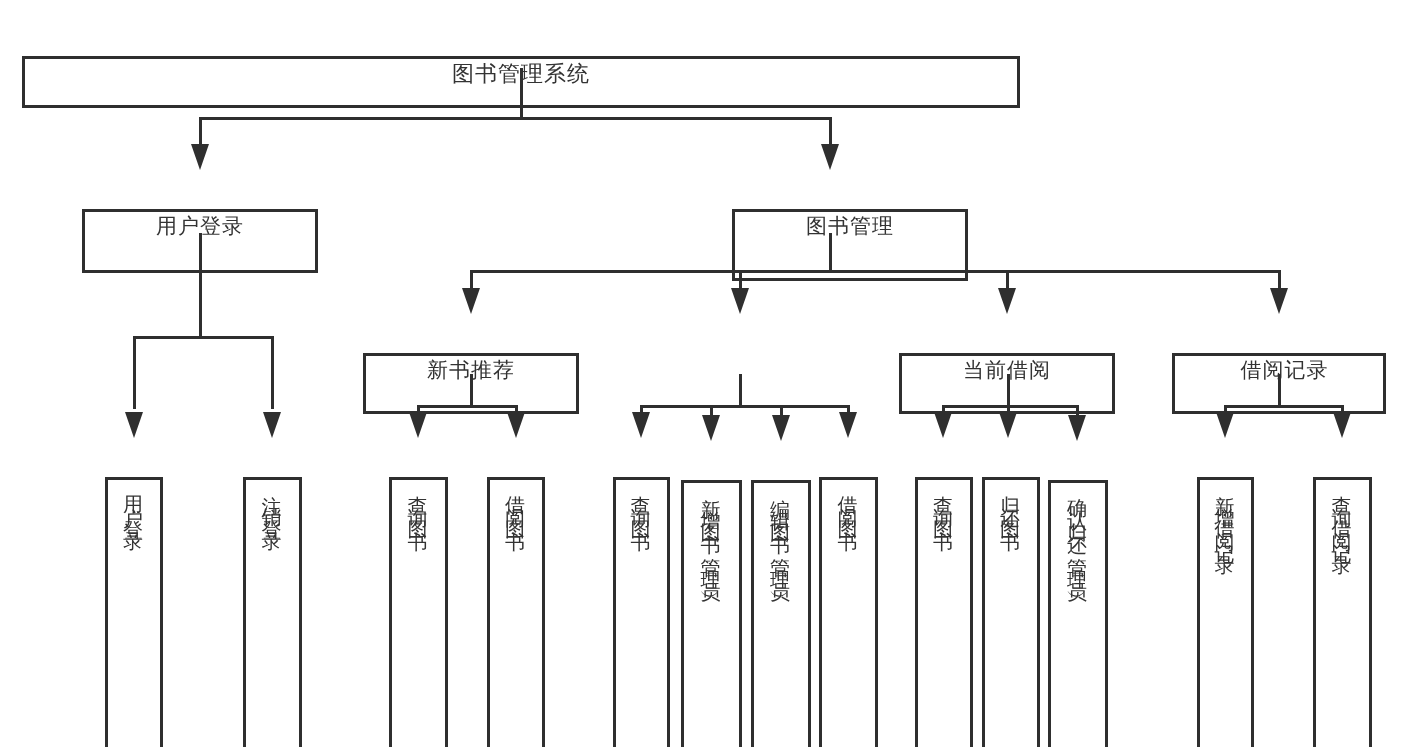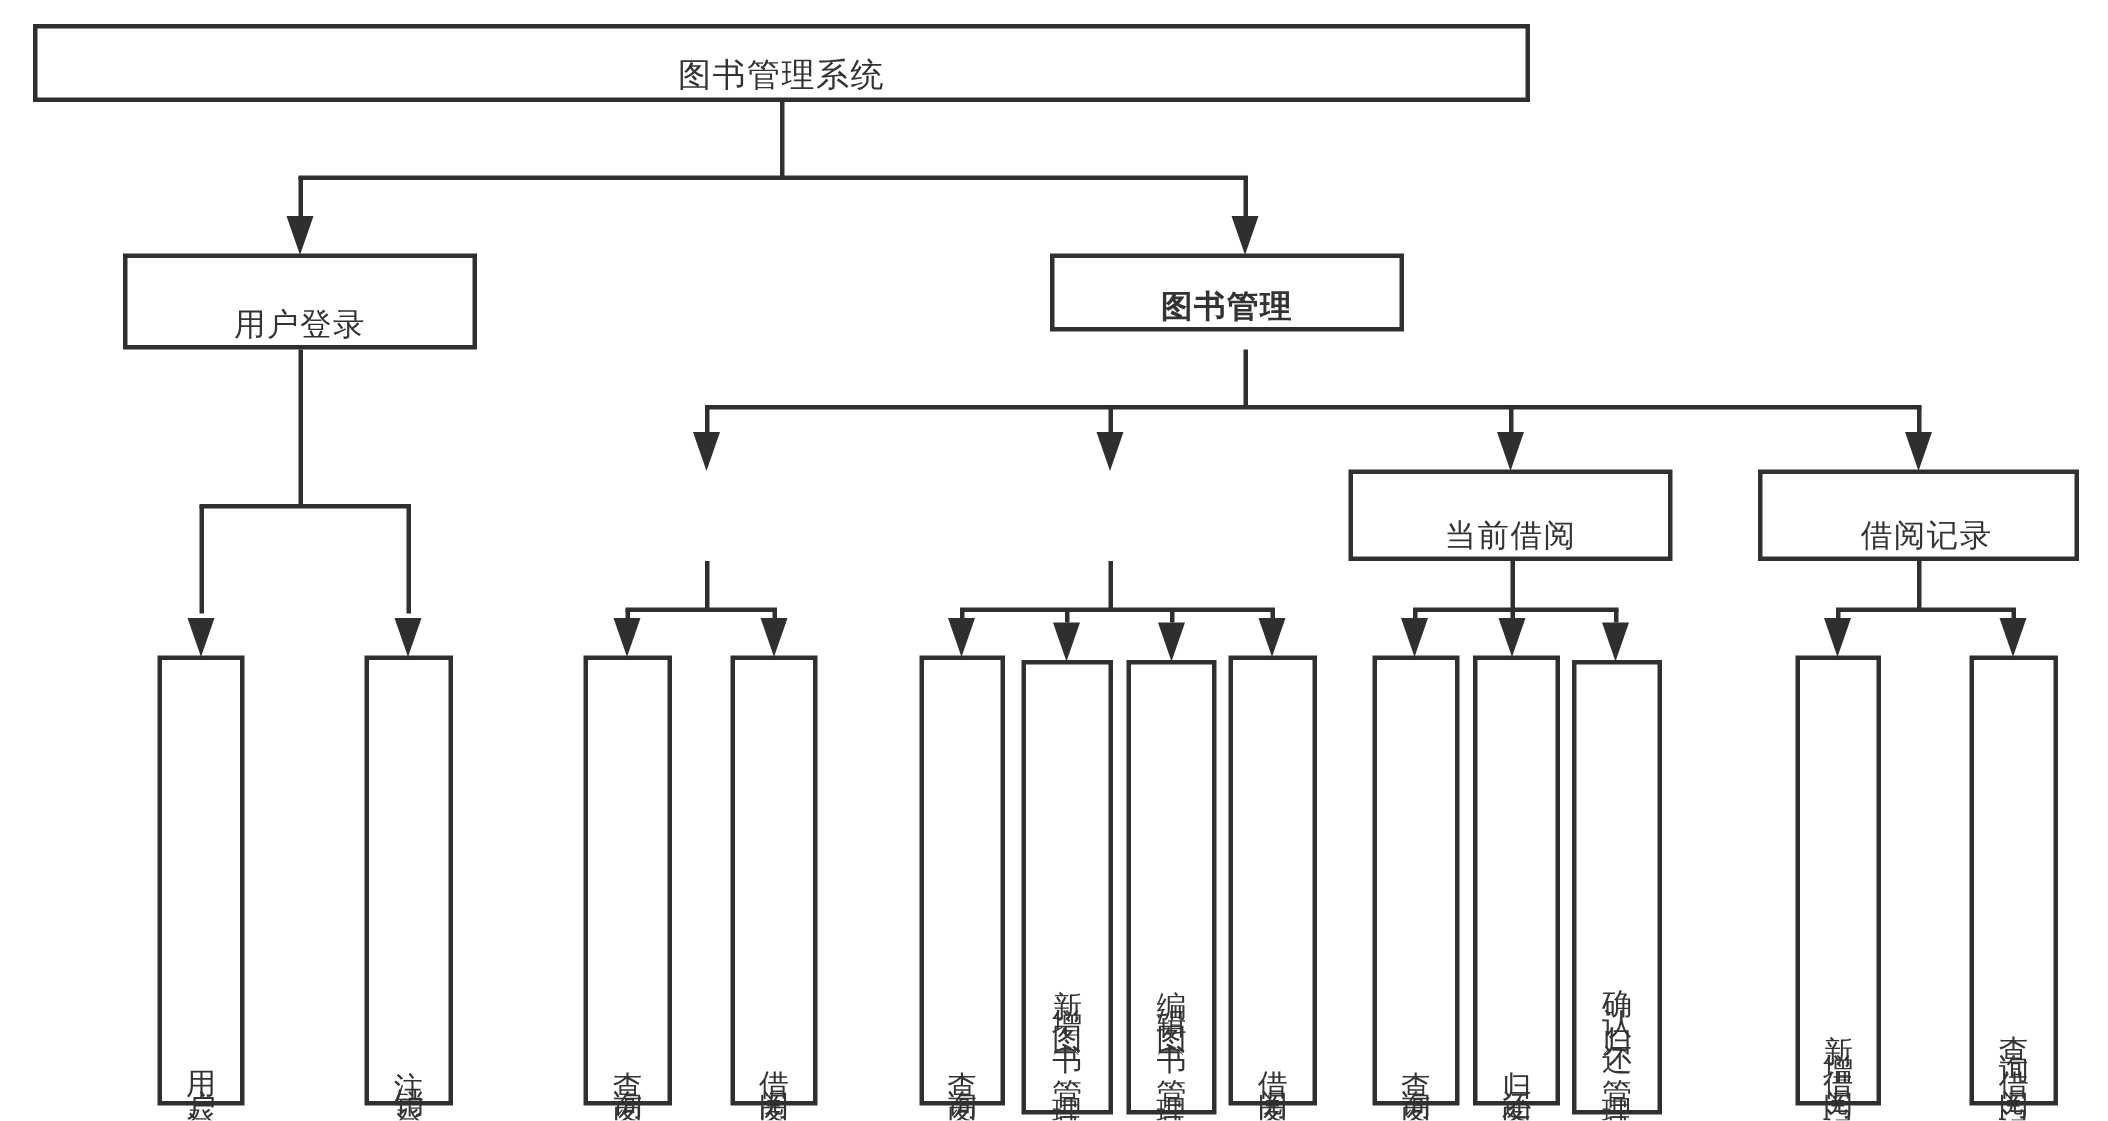--- a/index.html
+++ b/index.html
@@ -16,23 +16,24 @@
     background: var(--background);
     font-family: "Liberation Sans", sans-serif;
     overflow: hidden;
   }
   .node {
     position: absolute;
     box-sizing: border-box;
     border: 3px solid var(--line);
     background: var(--background);
     display: flex;
-    align-items: flex-end;
+    align-items: flex-start;
     justify-content: center;
     color: var(--text);
+    margin-top: 40px;
   }
   .node.h .label {
     font-size: 21px;
     letter-spacing: 1px;
     white-space: nowrap;
   }
   .node.root .label { font-size: 22px; }
   .node.v .label {
     writing-mode: vertical-rl;
     text-orientation: mixed;
@@ -65,24 +66,27 @@
 
 <div id="canvas">
 
   <div class="node h root" style="left:22px; top:16px; width:998px; height:52px;">
     <span class="label">图书管理系统</span>
   </div>
 
   <div class="node h" style="left:82px; top:169px; width:236px; height:64px;">
     <span class="label">用户登录</span>
   </div>
-  <div class="node h" style="left:700px; top:169px; width:236px; height:52px;font-weight:bold;">
+  <div class="node h" style="left:732px; top:169px; width:236px; height:72px;">
     <span class="label">图书管理</span>
   </div>
 
+  <div class="node h" style="left:363px; top:313px; width:216px; height:61px;">
+    <span class="label">新书推荐</span>
+  </div>
   <div class="node h" style="left:899px; top:313px; width:216px; height:61px;">
     <span class="label">当前借阅</span>
   </div>
   <div class="node h" style="left:1172px; top:313px; width:214px; height:61px;padding-left:11px;">
     <span class="label">借阅记录</span>
   </div>
 
   <div class="node v" style="left:105px; top:437px; width:58px; height:300px;">
     <span class="label">用户登录</span>
   </div>

